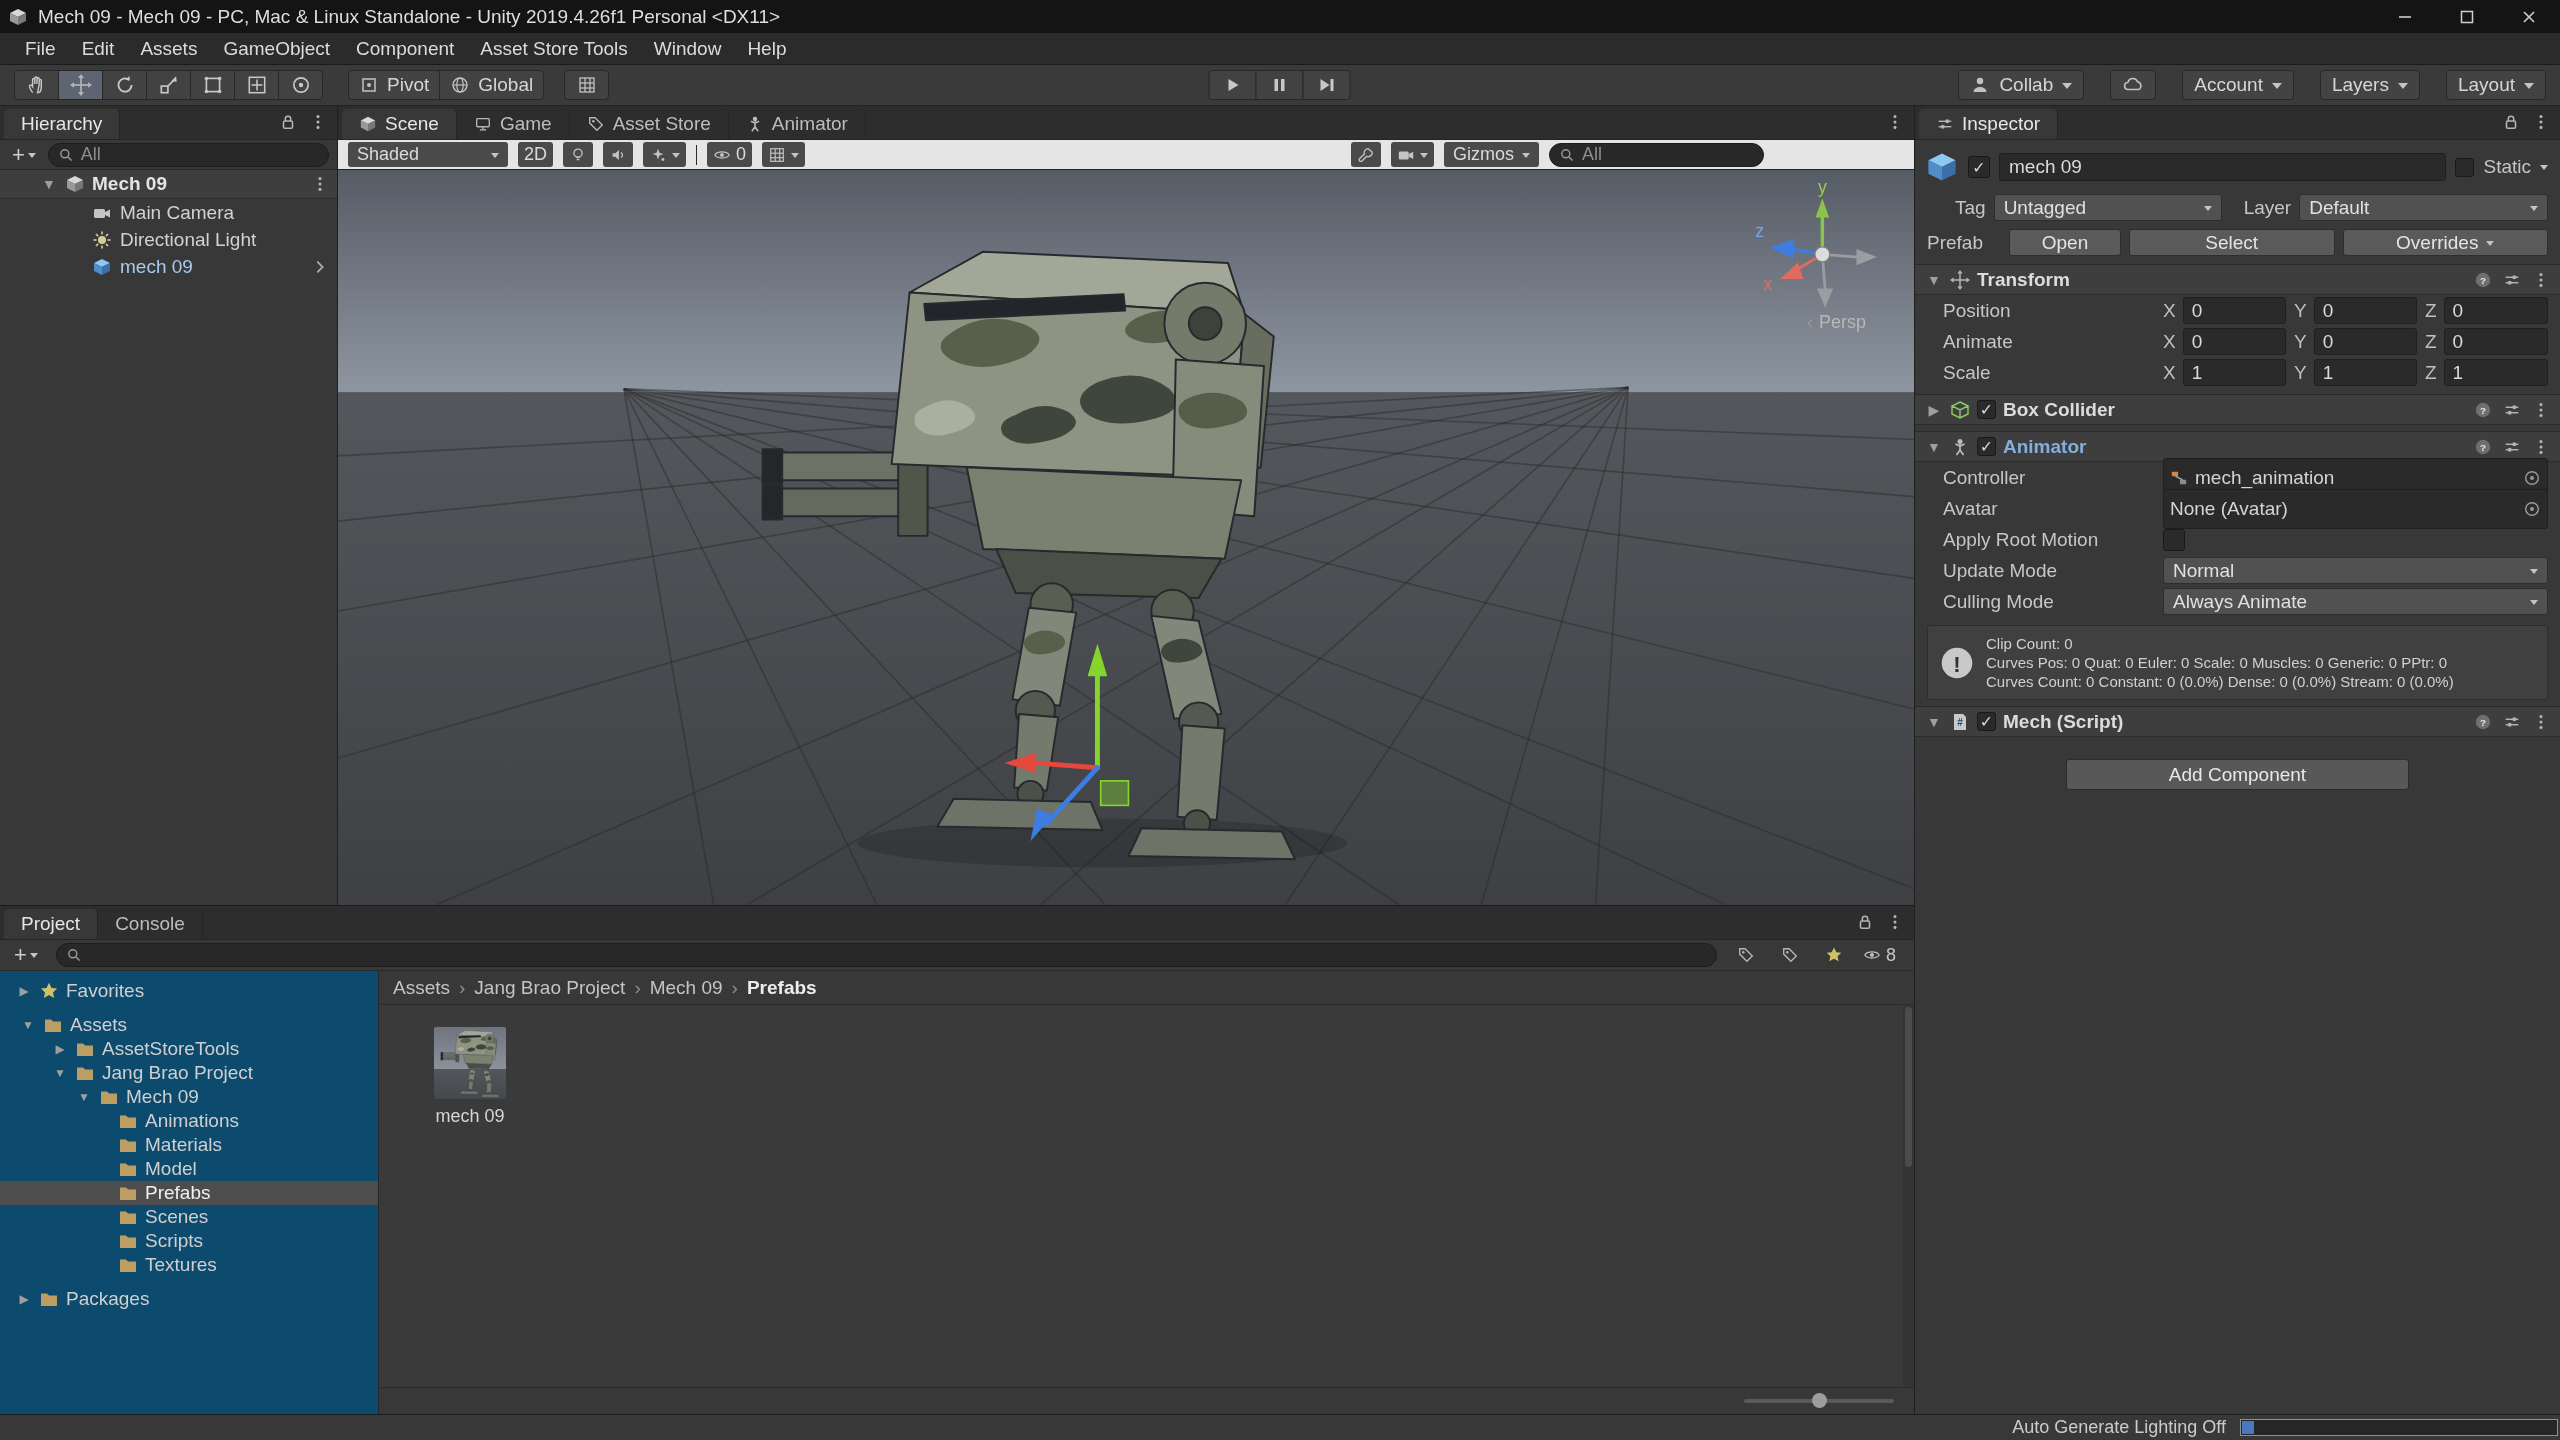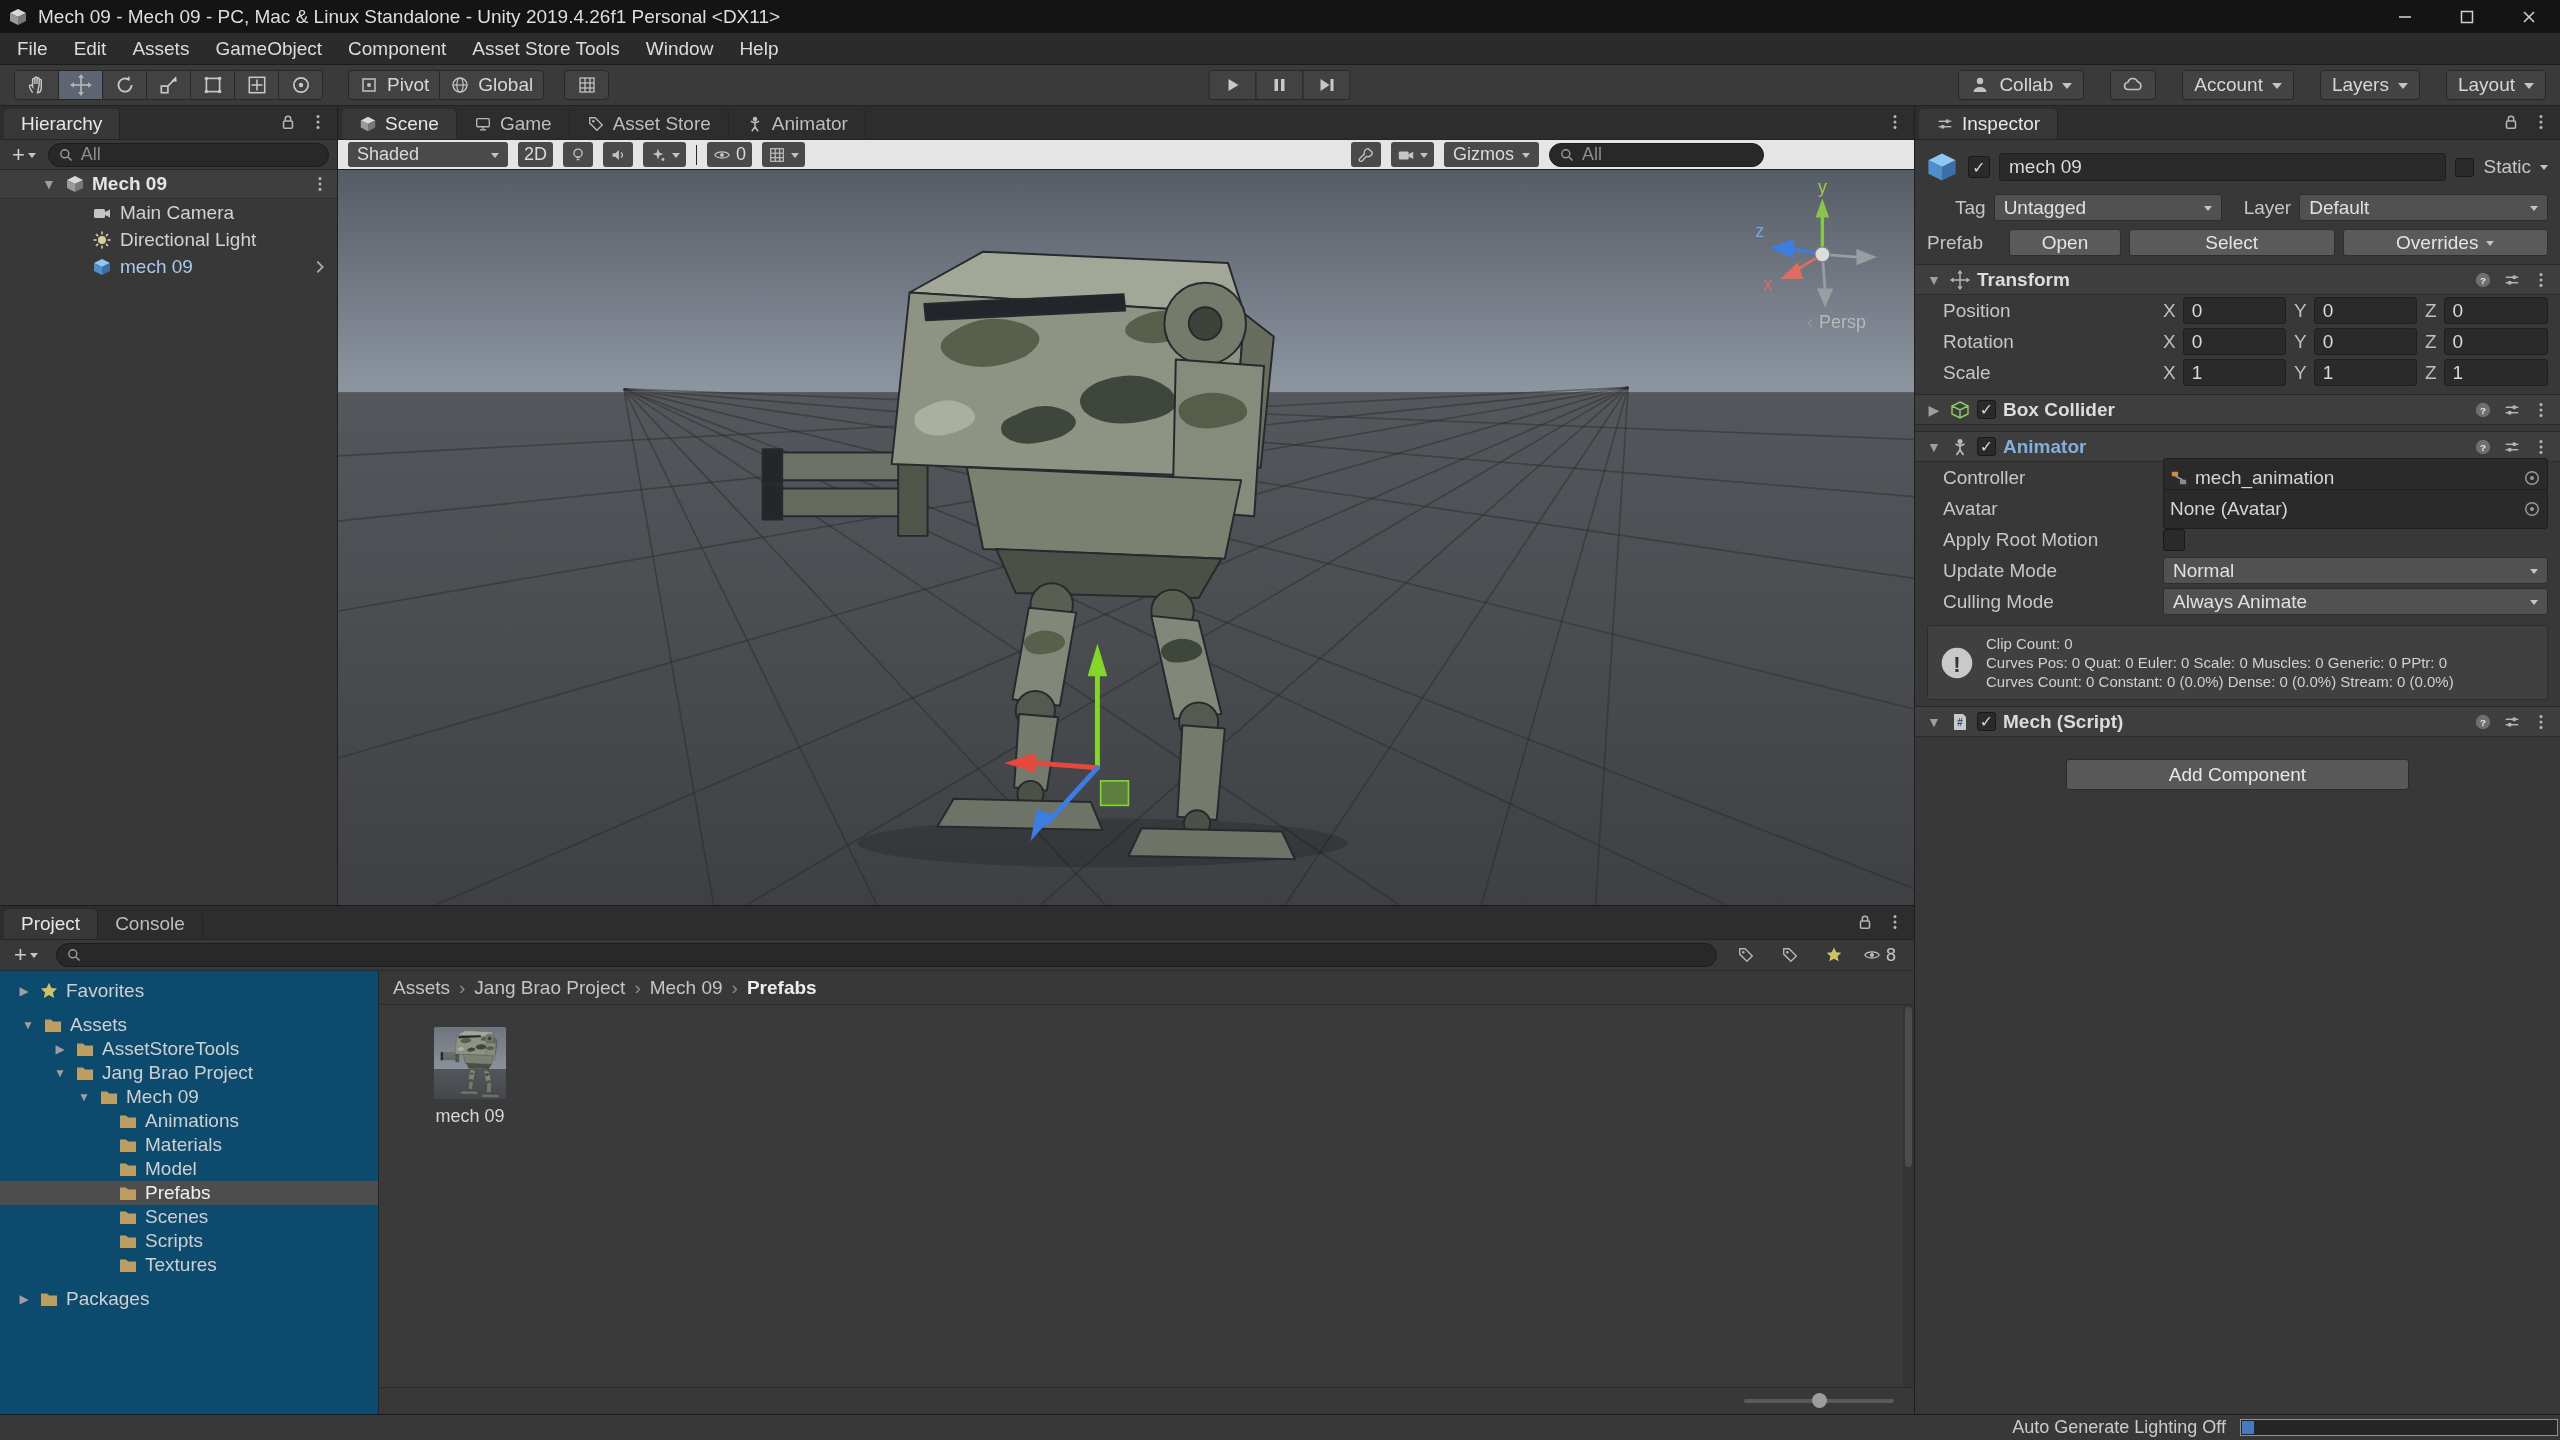--- a/index.html
+++ b/index.html
@@ -8,21 +8,21 @@
   svg.ic { display:block; }
   .ic16{width:16px;height:16px}.ic18{width:18px;height:18px}.ic20{width:20px;height:20px}
   .ic22{width:22px;height:22px}.ic34{width:34px;height:34px}
   .sp{flex:1}
   
   .titlebar{height:33px;background:#141414;display:flex;align-items:center;color:#dedede;font-size:19px}
   .titlebar .logo{margin:0 10px 0 8px}
   .win-controls{margin-left:auto;display:flex;height:100%}
   .win-btn{width:62px;height:100%;display:flex;align-items:center;justify-content:center}
   
-  .menubar{height:32px;background:#2b2b2b;border-bottom:1px solid #1b1b1b;display:flex;align-items:center;padding-left:4px;color:#dcdcdc}
+  .menubar{height:32px;background:#2b2b2b;border-bottom:1px solid #1b1b1b;display:flex;align-items:center;padding-left:12px;color:#dcdcdc}
   .menu-item{padding:0 13px;height:100%;display:flex;align-items:center}
   
   .toolbar{height:41px;background:#3a3a3a;border-bottom:1px solid #222;display:flex;align-items:center;padding:0 14px;position:relative}
   .btn-group{display:flex}
   .tool-btn{width:45px;height:30px;background:#424242;border:1px solid #272727;margin-left:-1px;display:flex;align-items:center;justify-content:center}
   .btn-group .tool-btn:first-child{border-radius:4px 0 0 4px;margin-left:0}
   .btn-group .tool-btn:last-child{border-radius:0 4px 4px 0}
   .tool-btn.active{background:#5d6573}
   .labeled-btn{height:30px;background:#424242;border:1px solid #272727;margin-left:-1px;display:flex;align-items:center;gap:8px;padding:0 10px;color:#d6d6d6}
   .center-controls{position:absolute;left:50%;top:5px;transform:translateX(-50%);display:flex}
@@ -987,21 +987,21 @@
         <div class="axis">
             <span class="axis-letter">Y</span>
             <input readonly="" value="0" style="">
           </div>
         <div class="axis">
             <span class="axis-letter">Z</span>
             <input readonly="" value="0" style="">
           </div>
       </div>
       <div class="insp-row">
-        <span class="lbl-col">Rotation</span>
+        <span class="lbl-col">Animate</span>
         <div class="axis">
             <span class="axis-letter">X</span>
             <input readonly="" value="0" style="">
           </div>
         <div class="axis">
             <span class="axis-letter">Y</span>
             <input readonly="" value="0" style="">
           </div>
         <div class="axis">
             <span class="axis-letter">Z</span>

